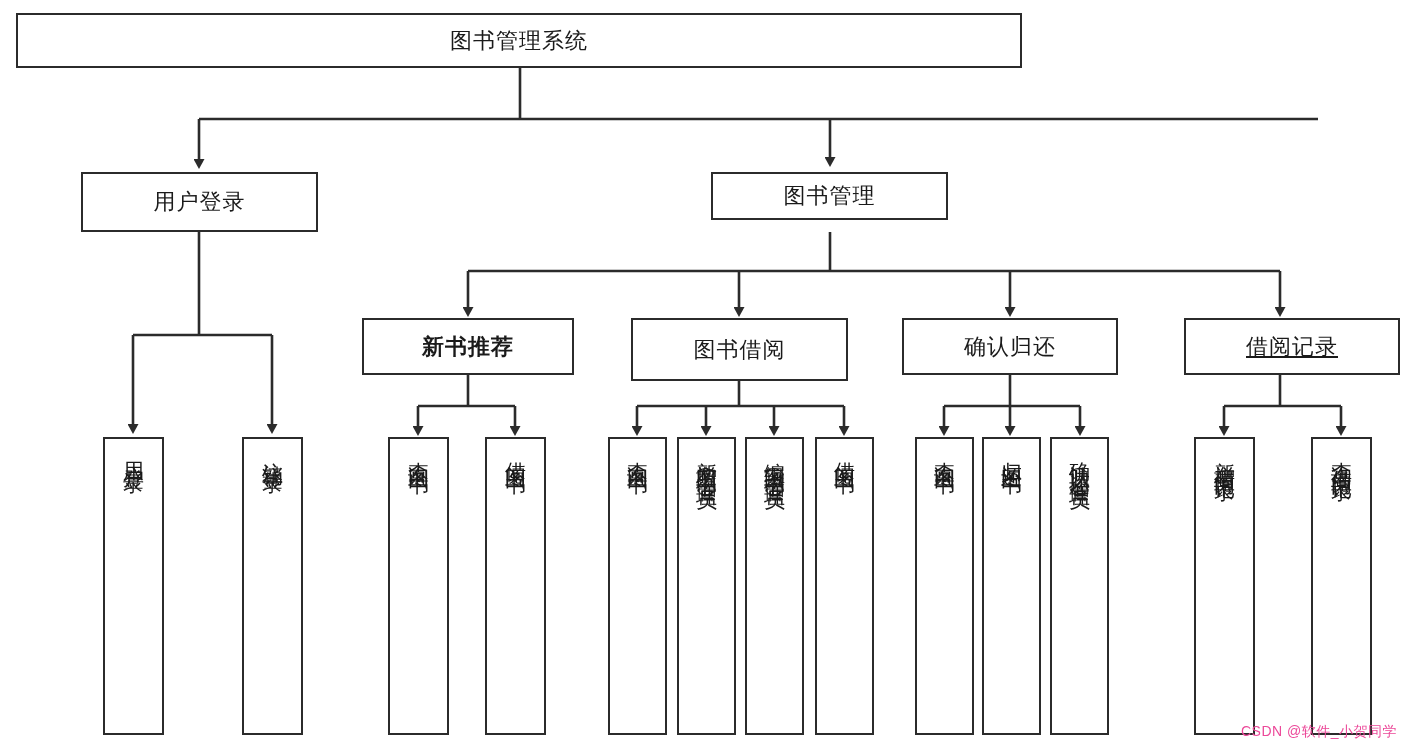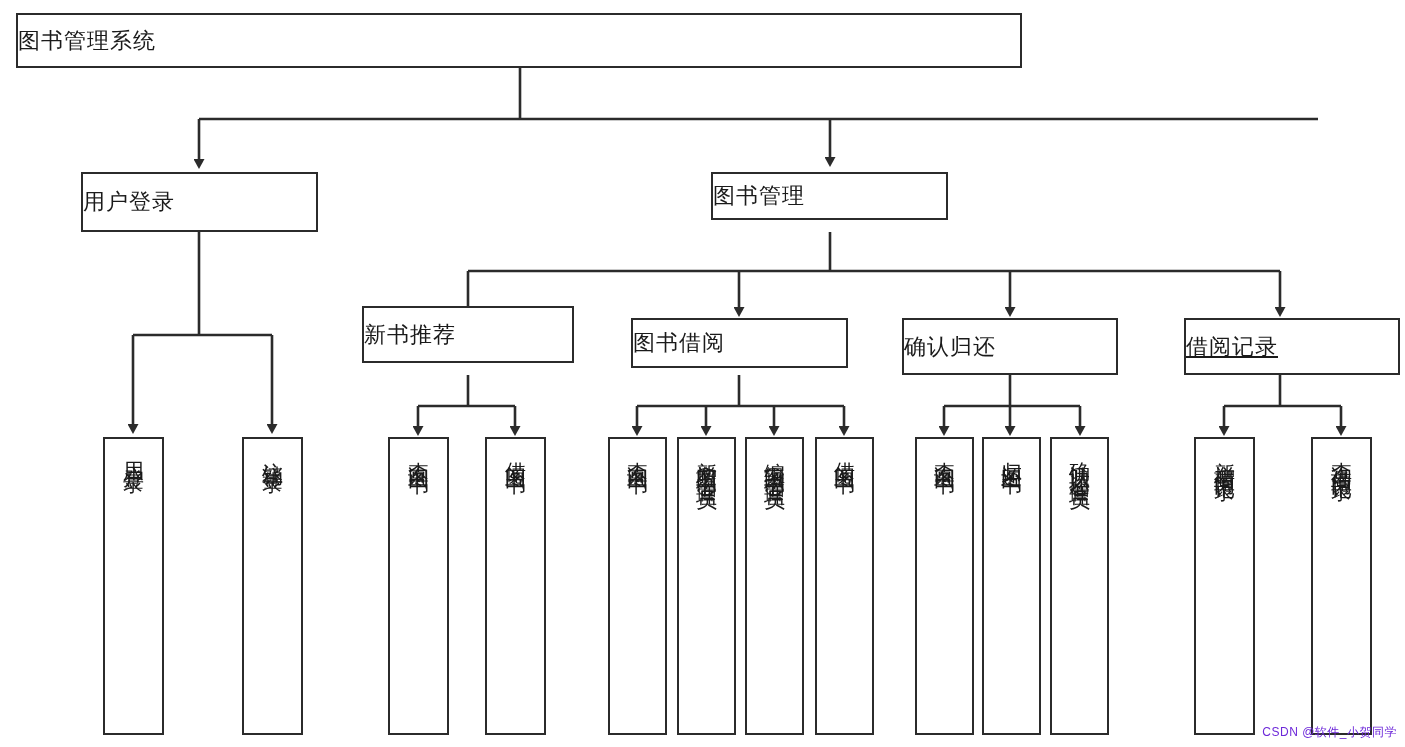--- a/index.html
+++ b/index.html
@@ -2,26 +2,26 @@
 <html><head>
 <meta charset="utf-8">
 <style>
   html,body{margin:0;padding:0;background:#ffffff;}
   body{width:1405px;height:747px;overflow:hidden;
        font-family:"Liberation Sans","DejaVu Sans",sans-serif;}
   #stage{position:relative;width:1405px;height:747px;background:#fff;}
   svg.lines{position:absolute;left:0;top:0;width:1405px;height:747px;}
   .node{position:absolute;box-sizing:border-box;background:#fff;
         border:2.5px solid #2b2b2b;display:flex;align-items:center;
-        color:#1a1a1a;}
+        justify-content:center;color:#1a1a1a;}
   .node.h{font-size:22px;letter-spacing:1px;}
   .node.v{writing-mode:vertical-rl;text-orientation:upright;
           font-size:21px;letter-spacing:4px;line-height:1.05;
           padding-top:6px;justify-content:flex-start;align-items:center;}
-  .wm{position:absolute;right:8px;bottom:6px;font-size:12px;color:#6d28d9;
+  .wm{position:absolute;right:8px;bottom:6px;font-size:14px;color:#ec4899;
       letter-spacing:0.5px;white-space:nowrap;}
 </style>
 </head>
 <body>
 
 <div id="stage">
 
   <svg class="lines" viewBox="0 0 1405 747" xmlns="http://www.w3.org/2000/svg">
     <defs>
       <marker id="ah" markerWidth="10" markerHeight="11" refX="1" refY="5.5" orient="auto" markerUnits="userSpaceOnUse">
@@ -76,24 +76,24 @@
     <span>图书管理系统</span>
   </div>
 
   <div class="node h" style="left:81px;top:172px;width:237px;height:60px;">
     <span>用户登录</span>
   </div>
   <div class="node h" style="left:711px;top:172px;width:237px;height:48px;">
     <span>图书管理</span>
   </div>
 
-  <div class="node h" style="left:362px;top:306px;width:212px;height:57px;">
+  <div class="node h" style="left:362px;top:318px;width:212px;height:57px;font-weight:bold;">
     <span>新书推荐</span>
   </div>
-  <div class="node h" style="left:631px;top:318px;width:217px;height:50px;">
+  <div class="node h" style="left:631px;top:318px;width:217px;height:63px;">
     <span>图书借阅</span>
   </div>
   <div class="node h" style="left:902px;top:318px;width:216px;height:57px;">
     <span>确认归还</span>
   </div>
   <div class="node h" style="left:1184px;top:318px;width:216px;height:57px;text-decoration:underline;">
     <span>借阅记录</span>
   </div>
 
   <div class="node v" style="left:103px;top:437px;width:61px;height:298px;">

